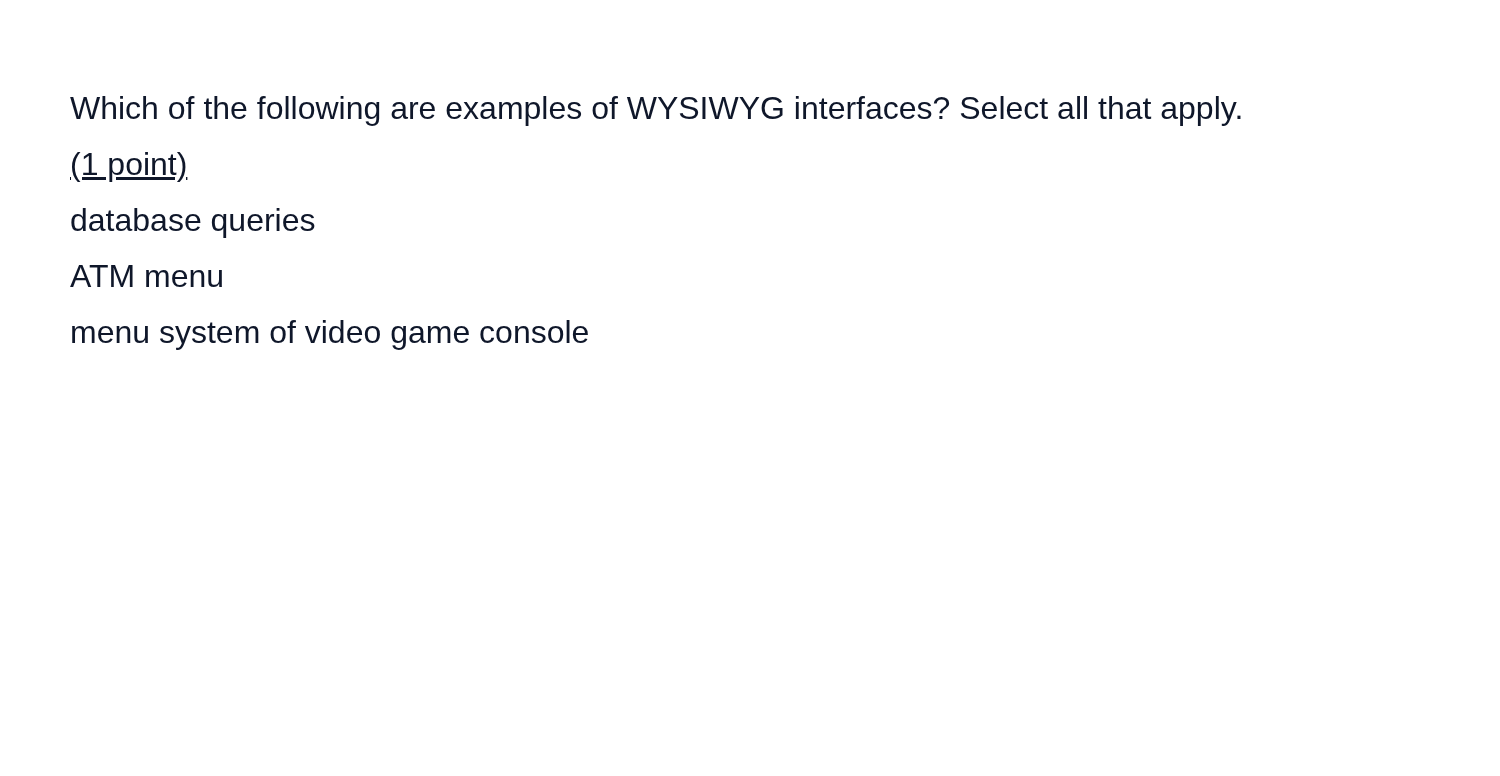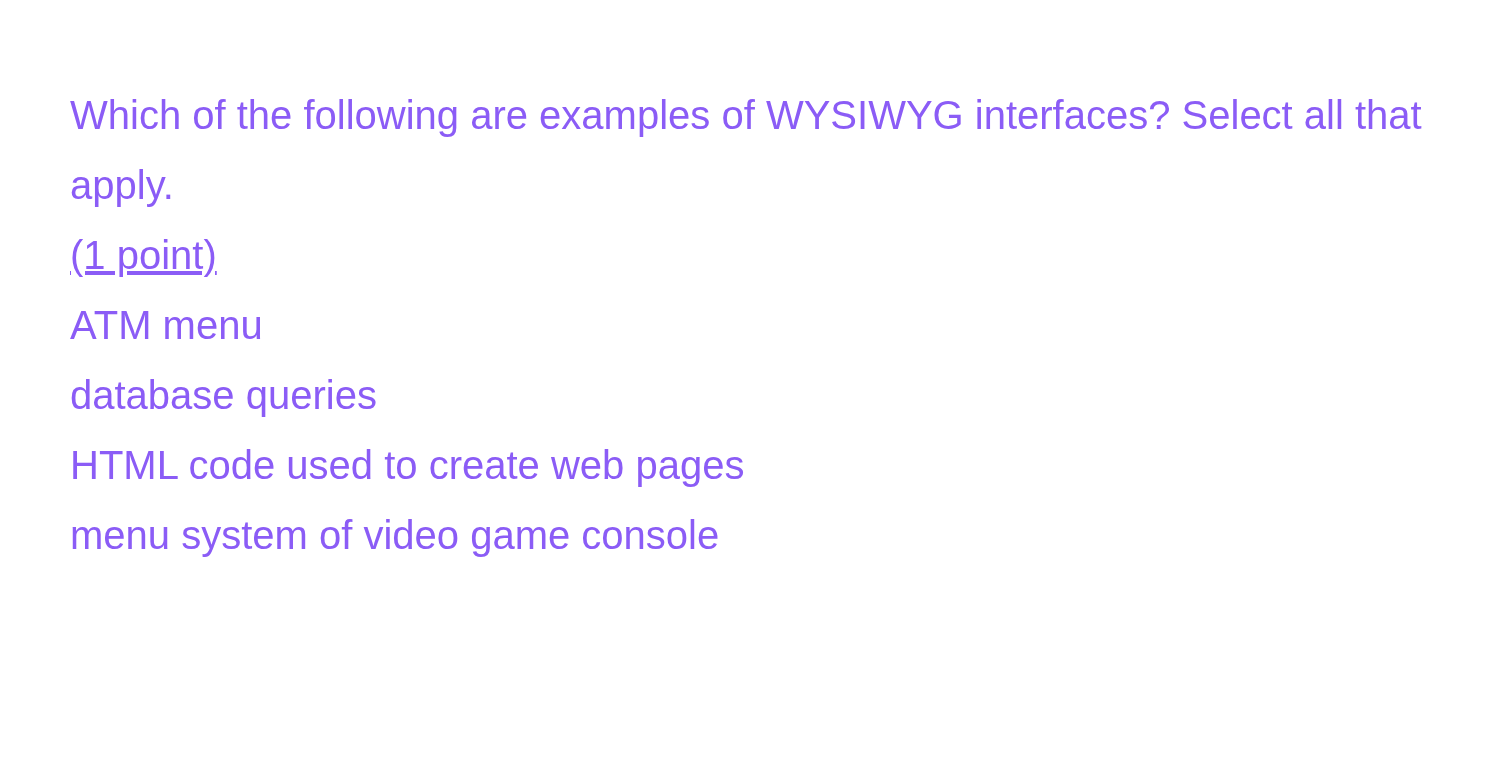--- a/index.html
+++ b/index.html
@@ -8,39 +8,38 @@
       box-sizing: border-box;
     }
     body {
       width: 1500px;
       height: 776px;
       background: #ffffff;
       font-family: -apple-system, BlinkMacSystemFont, "Segoe UI", Helvetica, Arial, sans-serif;
       padding: 80px 70px 0 70px;
     }
     .question-block {
-      color: #8b5cf6;
-      font-size: 40px;
+      color: #0f172a;
+      font-size: 32px;
       line-height: 1.75;
       font-weight: 400;
     }
     .question-text {
       margin-bottom: 0;
     }
     .points-text {
       margin-bottom: 0;
       text-decoration: underline;
     }
     .option-text {
       margin-bottom: 0;
     }
   </style>
 </head>
 <body>
 
 <div class="question-block">
   <div class="question-text">Which of the following are examples of WYSIWYG interfaces? Select all that apply.</div>
   <div class="points-text">(1 point)</div>
+  <div class="option-text">database queries</div>
   <div class="option-text">ATM menu</div>
-  <div class="option-text">database queries</div>
-  <div class="option-text">HTML code used to create web pages</div>
   <div class="option-text">menu system of video game console</div>
 </div>
 
 </body></html>

